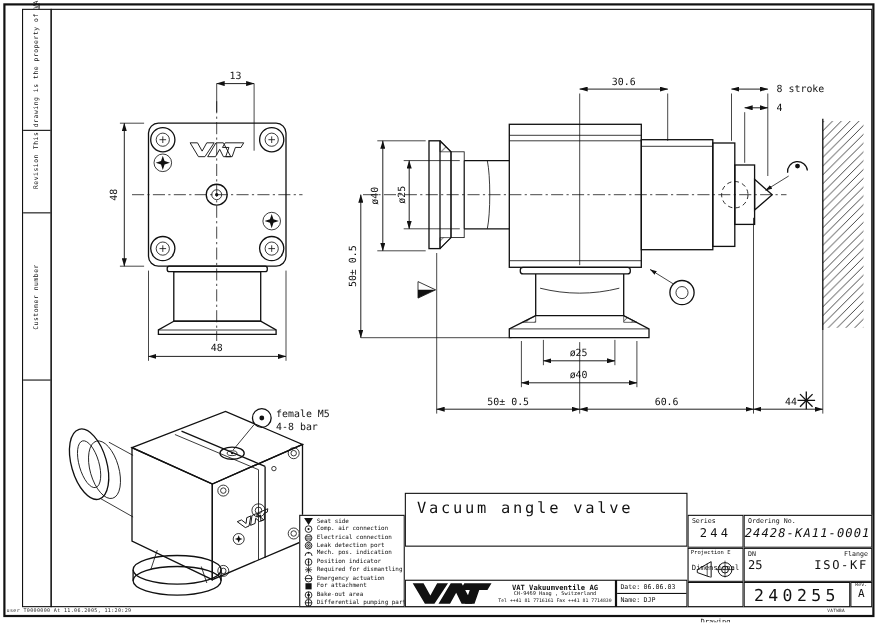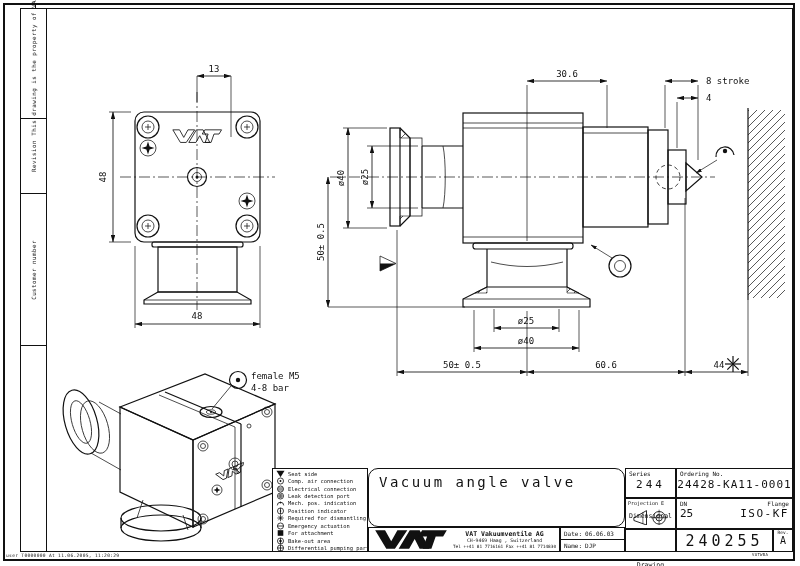--- a/index.html
+++ b/index.html
@@ -386,21 +386,21 @@
     <div class="lg-row">
       <svg class="lg-ic" width="11" height="8" viewBox="0 0 12 10">
           <circle cx="6" cy="5" r="3.8" fill="none" stroke="#111"></circle>
           <line x1="6" y1="1.2" x2="6" y2="8.8" stroke="#111"></line>
           <line x1="2.2" y1="5" x2="9.8" y2="5" stroke="#111"></line>
         </svg>
       <span class="lg-tx">Differential pumping part</span>
     </div>
   </div>
 
-  <div class="box" style="left:368px;top:468px;width:257px;height:59px;border-radius:10px;">
+  <div class="box" style="left:368px;top:448px;width:257px;height:49px;">
     <div style="padding:5px 0 0 10px;font-size:14px;letter-spacing:2.5px;">Vacuum angle valve</div>
   </div>
 
   <div class="box" style="left:368px;top:527px;width:192px;height:25px;display:flex;align-items:center;">
     <svg width="78" height="21" viewBox="0 0 120 34" style="flex:0 0 78px;margin-left:3px;">
       <g fill="#111">
         <path d="M2,2 L18,2 L28,20 L38,2 L54,2 L34,32 L20,32 Z"></path>
         <path d="M40,32 L58,2 L74,2 L90,32 L74,32 L66,16 L57,32 Z"></path>
         <path d="M78,2 L118,2 L112,12 L100,12 L93,32 L79,32 L86,12 L72,12 Z"></path>
       </g>
@@ -423,21 +423,21 @@
     </div>
   </div>
 
   <div class="box flexcol" style="left:625px;top:468px;width:51px;height:30px;">
     <div class="tb-lab cellpad">Series</div>
     <div style="text-align:center;font-size:11px;letter-spacing:3px;">244</div>
   </div>
 
   <div class="box flexcol" style="left:676px;top:468px;width:117px;height:30px;">
     <div class="tb-lab cellpad">Ordering No.</div>
-    <div style="text-align:center;font-size:11px;letter-spacing:1px;">24428-KA11-0001</div>
+    <div style="font-size:11px;letter-spacing:1px;font-style:italic;">24428-KA11-0001</div>
   </div>
 
   <div class="box flexcol" style="left:625px;top:498px;width:51px;height:31px;align-items:center;">
     <div class="tb-lab-sm" style="align-self:flex-start;padding:1px 2px;">Projection E</div>
     <svg width="42" height="18" viewBox="0 0 42 20">
       <polygon points="2,12 16,4 16,20 2,15" fill="none" stroke="#111"></polygon>
       <line x1="12" y1="5.8" x2="12" y2="18.6" stroke="#111" stroke-width=".7"></line>
       <circle cx="30" cy="12" r="7" fill="none" stroke="#111"></circle>
       <circle cx="30" cy="12" r="3.5" fill="none" stroke="#111"></circle>
       <line x1="21" y1="12" x2="39" y2="12" stroke="#111" stroke-width=".7"></line>

